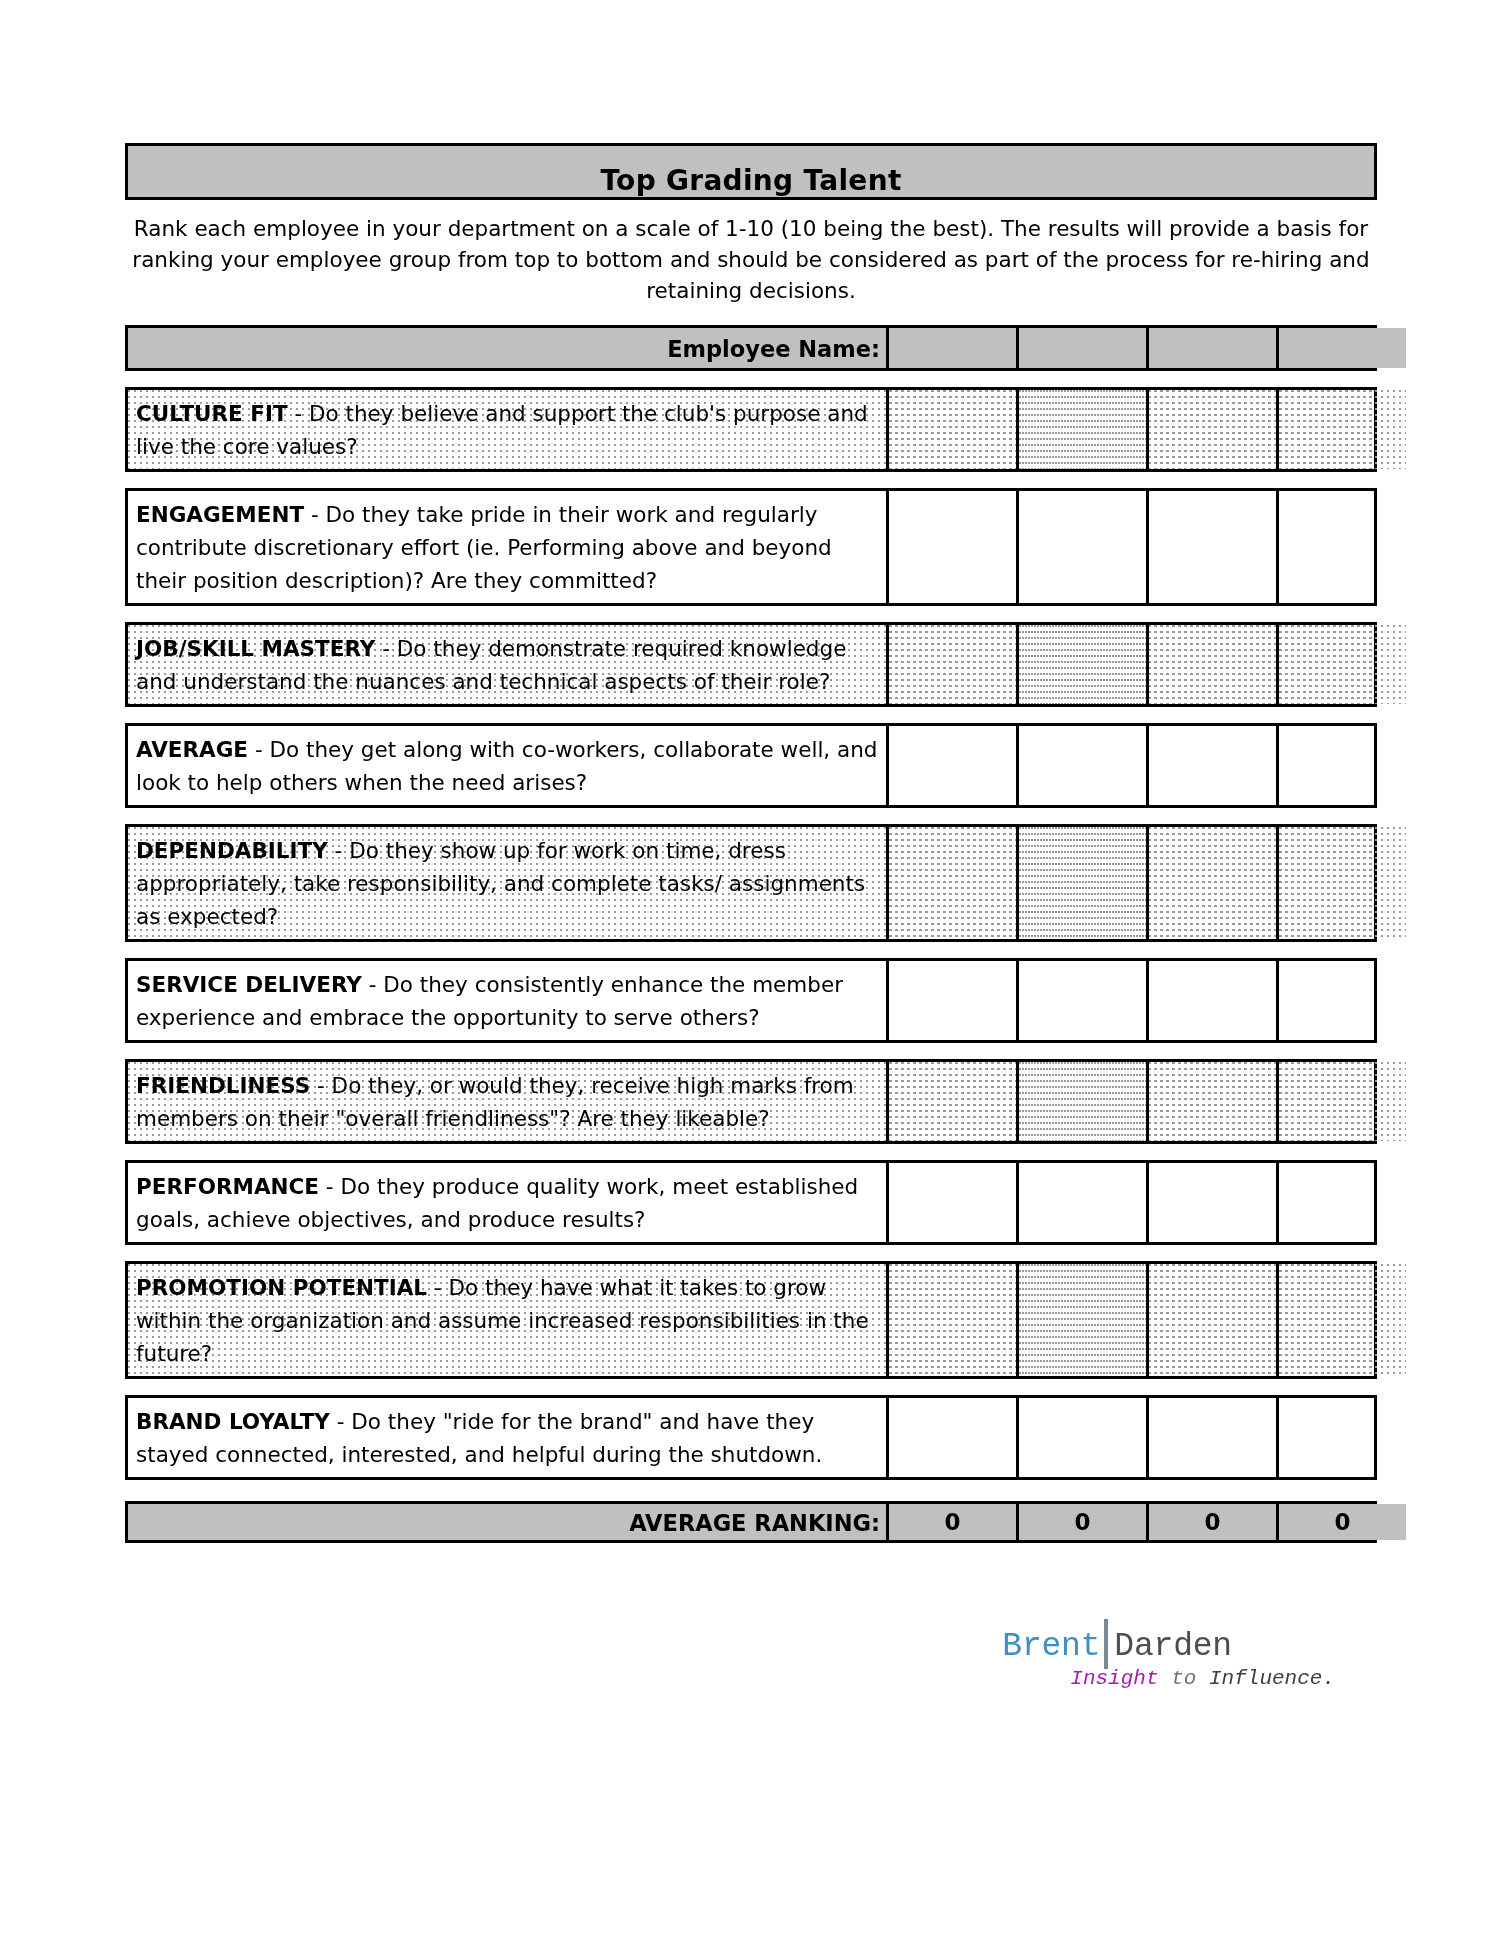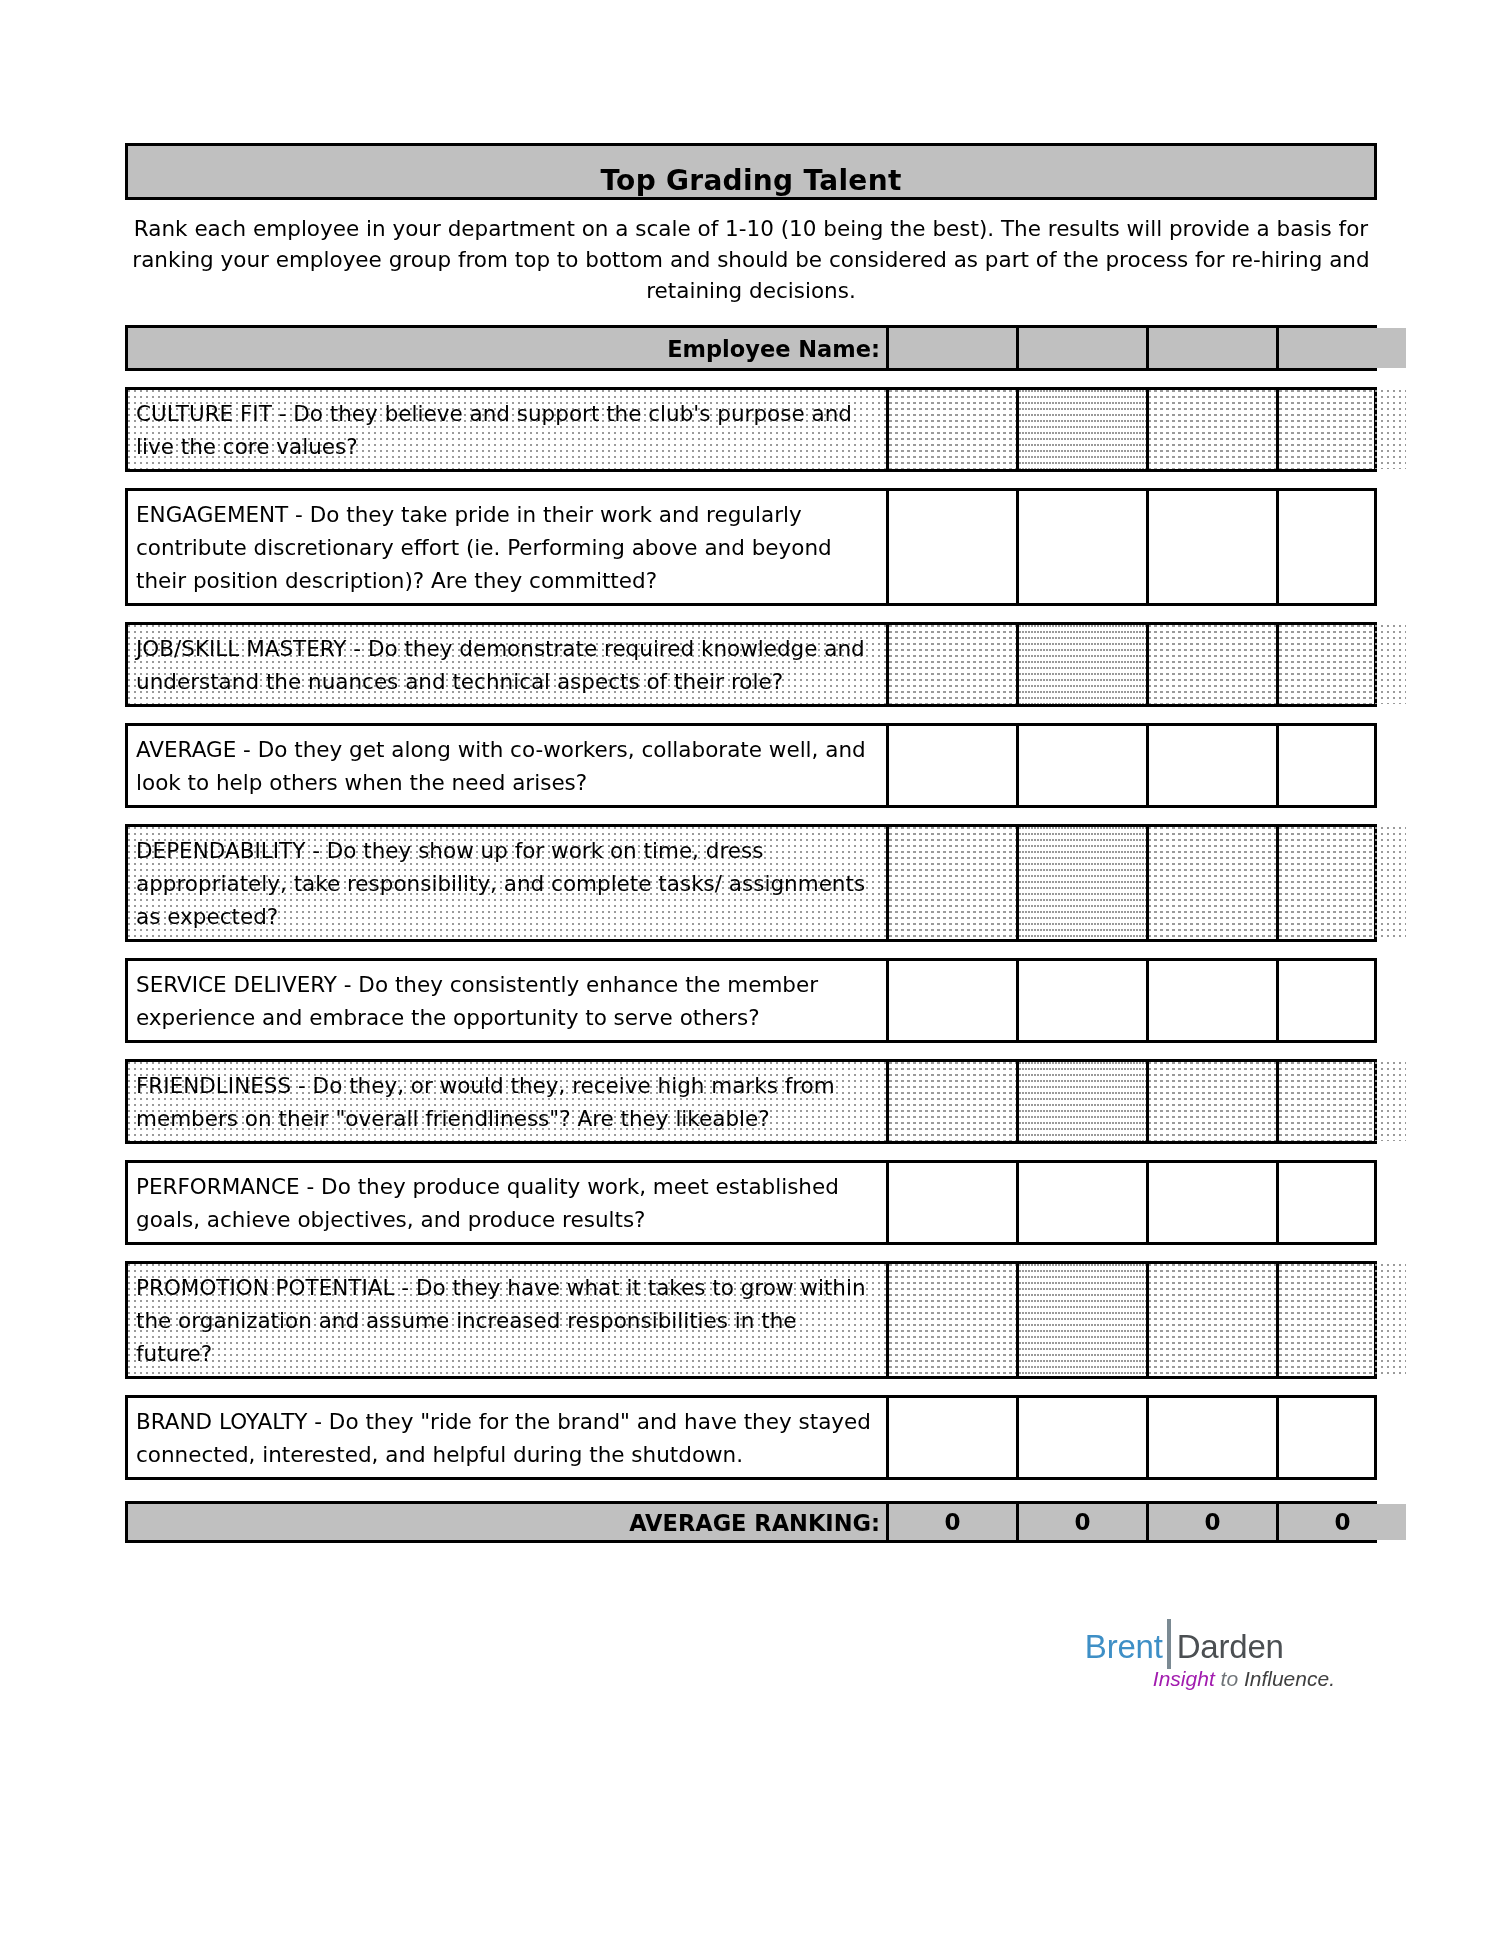--- a/index.html
+++ b/index.html
@@ -91,21 +91,21 @@
 
   
   .criteria-row {
     margin-top: 16px;
   }
   .criteria-row .cell-label {
     font-size: 21.5px;
     line-height: 33px;
   }
   .criteria-row .crit-name {
-    font-weight: normal;
+    font-weight: bold;
   }
 
   
   .shaded {
     background-color: #ffffff;
     background-image:
       radial-gradient(circle at 1px 1px, #9a9a9a 0.9px, transparent 1.1px);
     background-size: 6px 6px;
     background-position: 0 0;
   }
@@ -142,21 +142,21 @@
   
   .logo-wrap {
     margin-top: 70px;
     display: flex;
     justify-content: flex-end;
     padding-right: 42px;
   }
   .logo {
     display: inline-block;
     text-align: left;
-    font-family: Liberation Sans, sans-serif;
+    font-family: Liberation Mono, monospace;
     line-height: 1;
     margin-left: 31px;
   }
   .logo-top {
     display: flex;
     align-items: flex-end;
     font-size: 33px;
     letter-spacing: -0.2px;
   }
   .logo-brent { color: #3e8fc6; }

